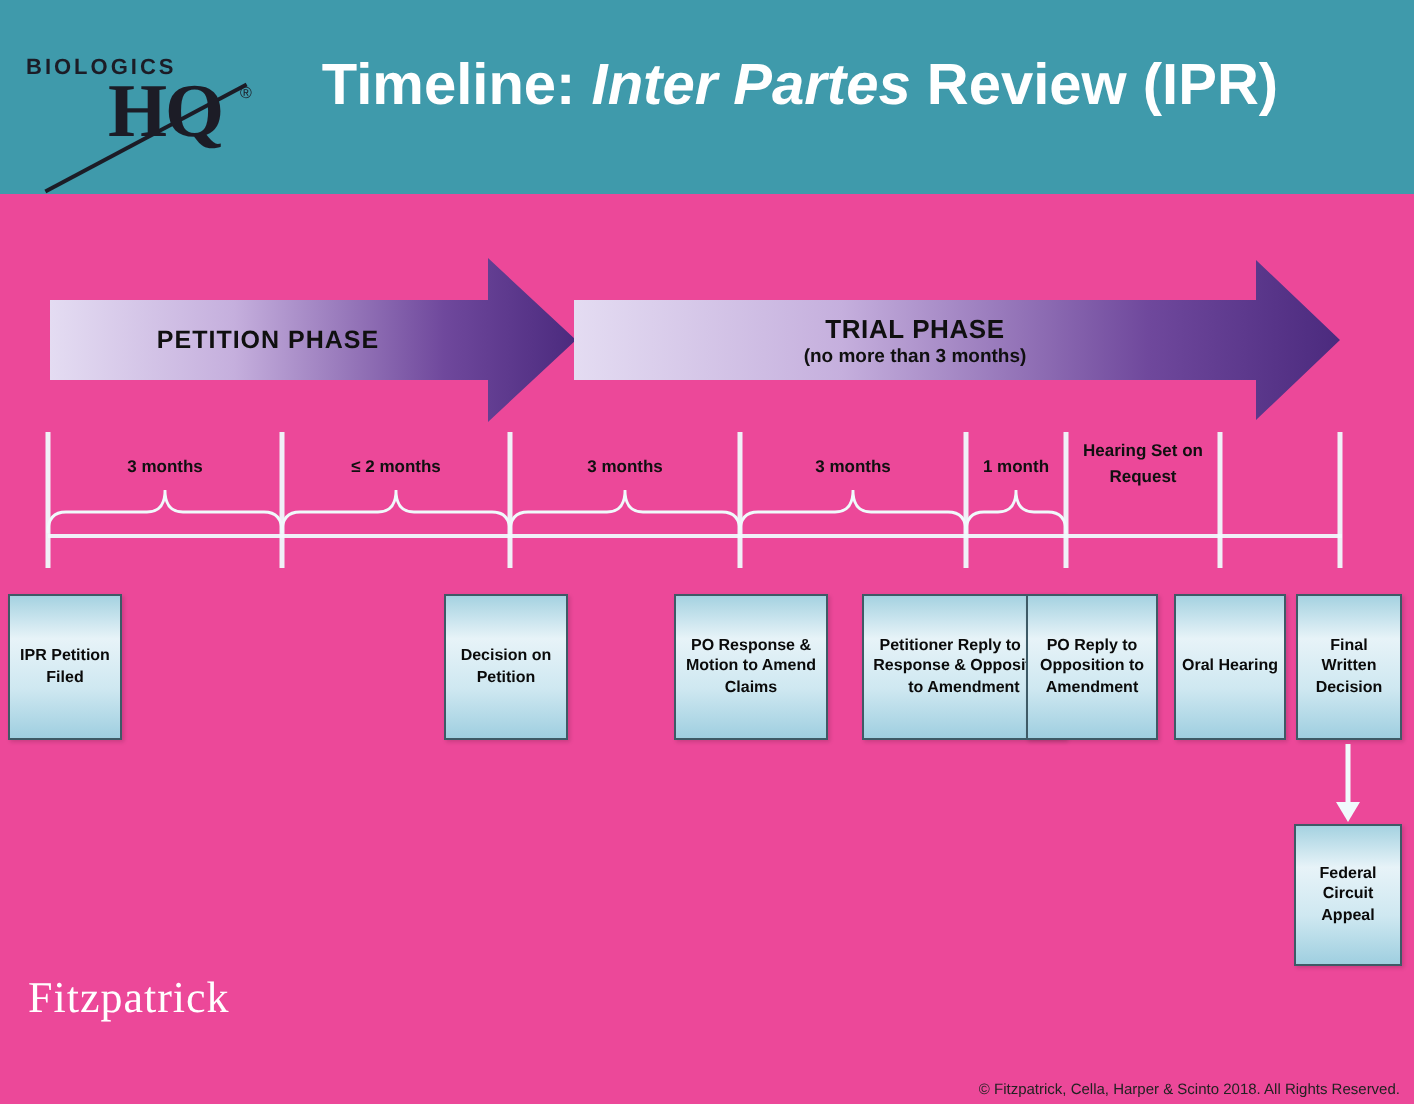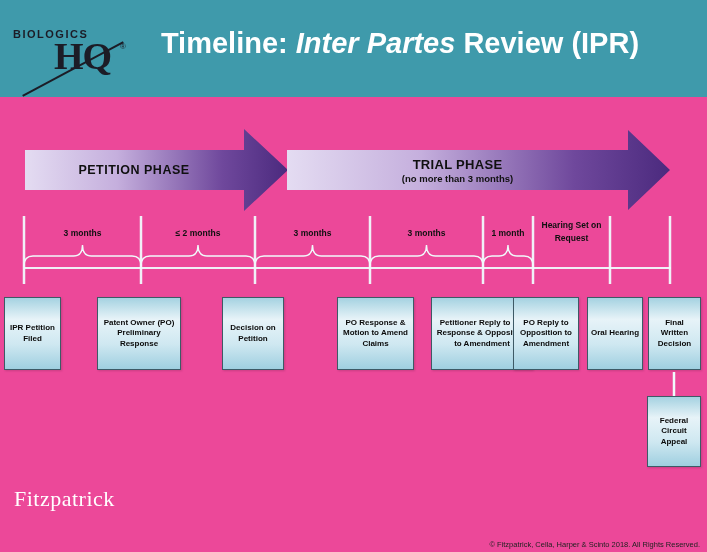--- a/index.html
+++ b/index.html
@@ -28,21 +28,21 @@
             font-size:8.5px;font-weight:bold;}
   #hearing-note{position:absolute;left:541px;top:219px;width:61px;text-align:center;
                 color:#101010;font-size:8.5px;font-weight:bold;line-height:1.5;}
   
   .pbox{position:absolute;top:297px;height:73px;box-sizing:border-box;
         border:1px solid #3e5a66;display:flex;align-items:center;justify-content:center;
         text-align:center;color:#0a0a0a;font-size:8px;font-weight:bold;line-height:1.3;
         padding:2px 3px;
         background:linear-gradient(180deg,#a5d2e1 0%,#e7f3f8 30%,#cfe8f1 65%,#9fcfe0 100%);
         box-shadow:1px 1px 2px rgba(0,0,0,0.15);}
-  #box-federal{top:396px;left:647px;width:54px;height:71px;}
+  #box-federal{top:412px;left:647px;width:54px;height:71px;}
   
   #brand{position:absolute;left:14px;top:486px;color:#ffffff;
          font-family:"Liberation Serif",serif;font-size:22px;letter-spacing:.5px;}
   #copyright{position:absolute;right:7px;bottom:3px;color:#222222;font-size:7.5px;}
   svg{position:absolute;left:0;top:0;}
 </style>
 </head>
 <body>
 
 <div id="slide">
@@ -105,21 +105,20 @@
   </div>
 
   <div class="duration" style="left:34px;width:97px;">3 months</div>
   <div class="duration" style="left:148px;width:100px;">≤ 2 months</div>
   <div class="duration" style="left:263px;width:99px;">3 months</div>
   <div class="duration" style="left:377px;width:99px;">3 months</div>
   <div class="duration" style="left:478px;width:60px;">1 month</div>
   <div id="hearing-note">Hearing Set on Request</div>
 
   <div class="pbox" style="left:4px;width:57px;">IPR Petition Filed</div>
-  <div class="pbox" style="left:97px;width:84px;">Patent Owner (PO) Preliminary Response</div>
   <div class="pbox" style="left:222px;width:62px;">Decision on Petition</div>
   <div class="pbox" style="left:337px;width:77px;">PO Response &amp; Motion to Amend Claims</div>
   <div class="pbox" style="left:431px;width:102px;">Petitioner Reply to PO Response &amp; Opposition to Amendment</div>
   <div class="pbox" style="left:513px;width:66px;">PO Reply to Opposition to Amendment</div>
   <div class="pbox" style="left:587px;width:56px;">Oral Hearing</div>
   <div class="pbox" style="left:648px;width:53px;">Final Written Decision</div>
   <div class="pbox" id="box-federal">Federal Circuit Appeal</div>
 
   <div id="brand">Fitzpatrick</div>
   <div id="copyright">© Fitzpatrick, Cella, Harper &amp; Scinto 2018. All Rights Reserved.</div>

